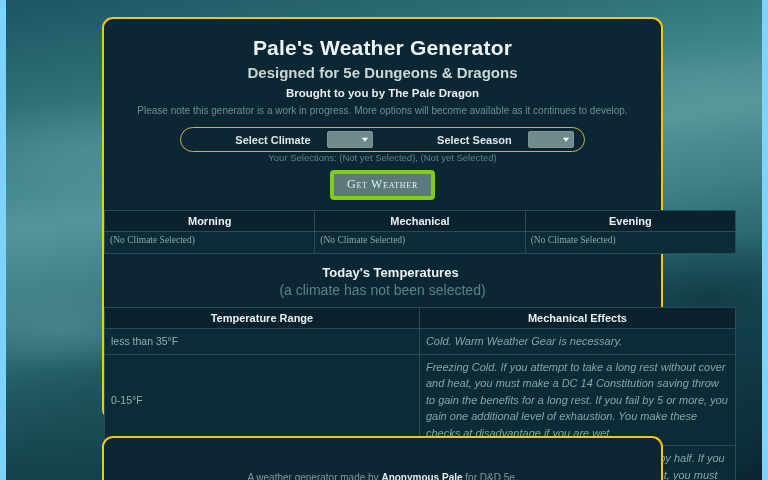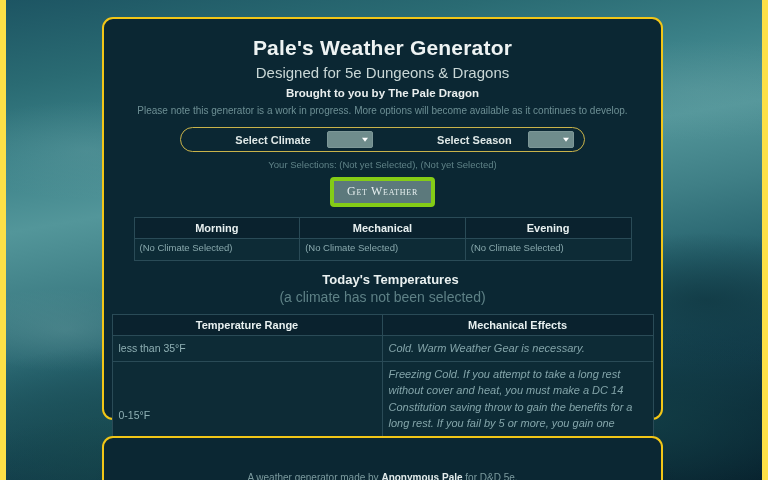--- a/index.html
+++ b/index.html
@@ -15,21 +15,21 @@
     background: #ffffff;
   }
 
   
   #page {
     position: relative;
     width: 768px;
     height: 480px;
     box-sizing: border-box;
     padding-left: 6px;
-    background: #fde047;
+    background: #7dd3fc;
   }
   #sky {
     position: absolute;
     left: 6px;
     top: 0;
     width: 756px;
     height: 480px;
     overflow: hidden;
     background:
       radial-gradient(ellipse 300px 120px at 120px 430px, rgba(26,78,84,0.85) 0%, rgba(26,78,84,0) 70%),
@@ -81,21 +81,21 @@
   }
   .title {
     font-size: 21px;
     font-weight: bold;
     color: #eef3f3;
     letter-spacing: 0.2px;
     line-height: 1.25;
   }
   .subtitle {
     font-size: 15px;
-    font-weight: normal;
+    font-weight: bold;
     color: #c9d7d6;
     margin-top: 3px;
     line-height: 1.25;
   }
   .byline {
     font-size: 11.5px;
     font-weight: bold;
     color: #e9eeee;
     margin-top: 4px;
   }
@@ -145,21 +145,21 @@
     width: 0; height: 0;
     border-left: 3.5px solid transparent;
     border-right: 3.5px solid transparent;
     border-top: 4px solid #ffffff;
   }
 
   #your-selections {
     text-align: center;
     font-size: 9.5px;
     color: #5f8287;
-    margin-top: 7px;
+    margin-top: 0;
   }
 
   #get-weather-wrap {
     text-align: center;
     margin-top: 7px;
   }
   #get-weather {
     display: inline-block;
     padding: 3px 13px 4px 13px;
     background: #5c797c;
@@ -169,21 +169,21 @@
     font-family: "Liberation Serif", serif;
     font-size: 12px;
     font-variant: small-caps;
     letter-spacing: 0.7px;
     cursor: pointer;
   }
 
   
   table {
     border-collapse: collapse;
-    width: 498px;
+    width: 632px;
     margin: 0 auto;
     table-layout: fixed;
   }
   table th, table td {
     border: 1px solid #2a4b57;
     padding: 3px 5px;
     vertical-align: top;
   }
   table th {
     background: #0a222e;
@@ -197,20 +197,21 @@
     background: #0d2b36;
     color: #89a9ad;
     font-size: 9.5px;
   }
 
   #daypart-table {
     margin-top: 10px;
   }
   #daypart-table td {
     height: 15px;
+    font-family: Liberation Serif, serif;
   }
 
   #todays-temps {
     text-align: center;
     margin-top: 11px;
   }
   #todays-temps .tt-title {
     font-size: 13px;
     font-weight: bold;
     color: #eaf1f1;

